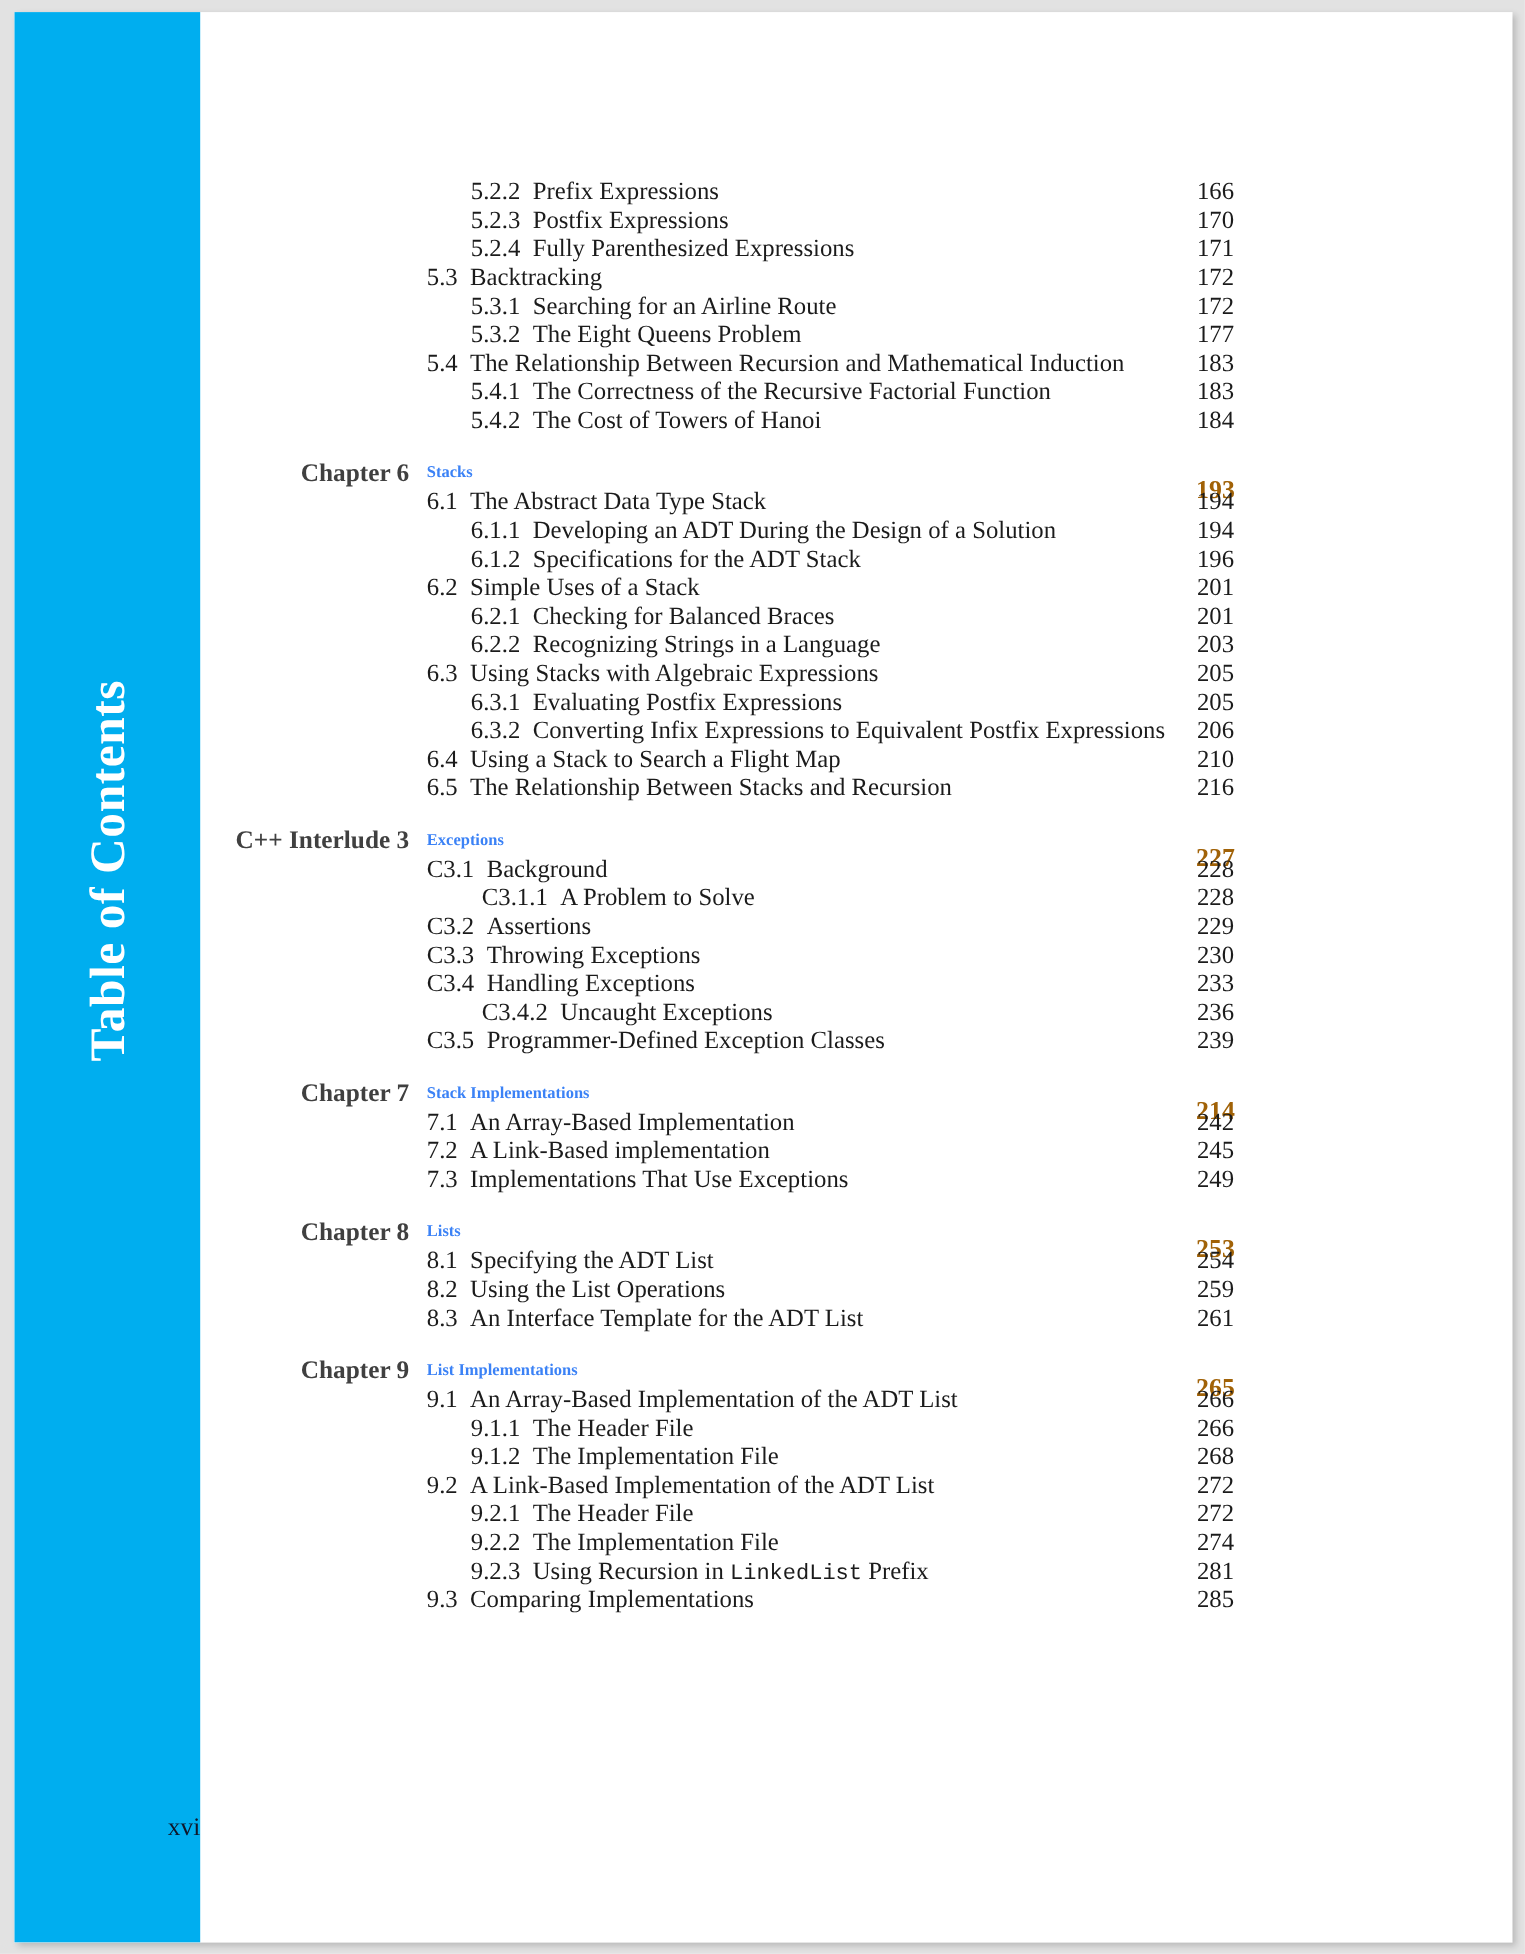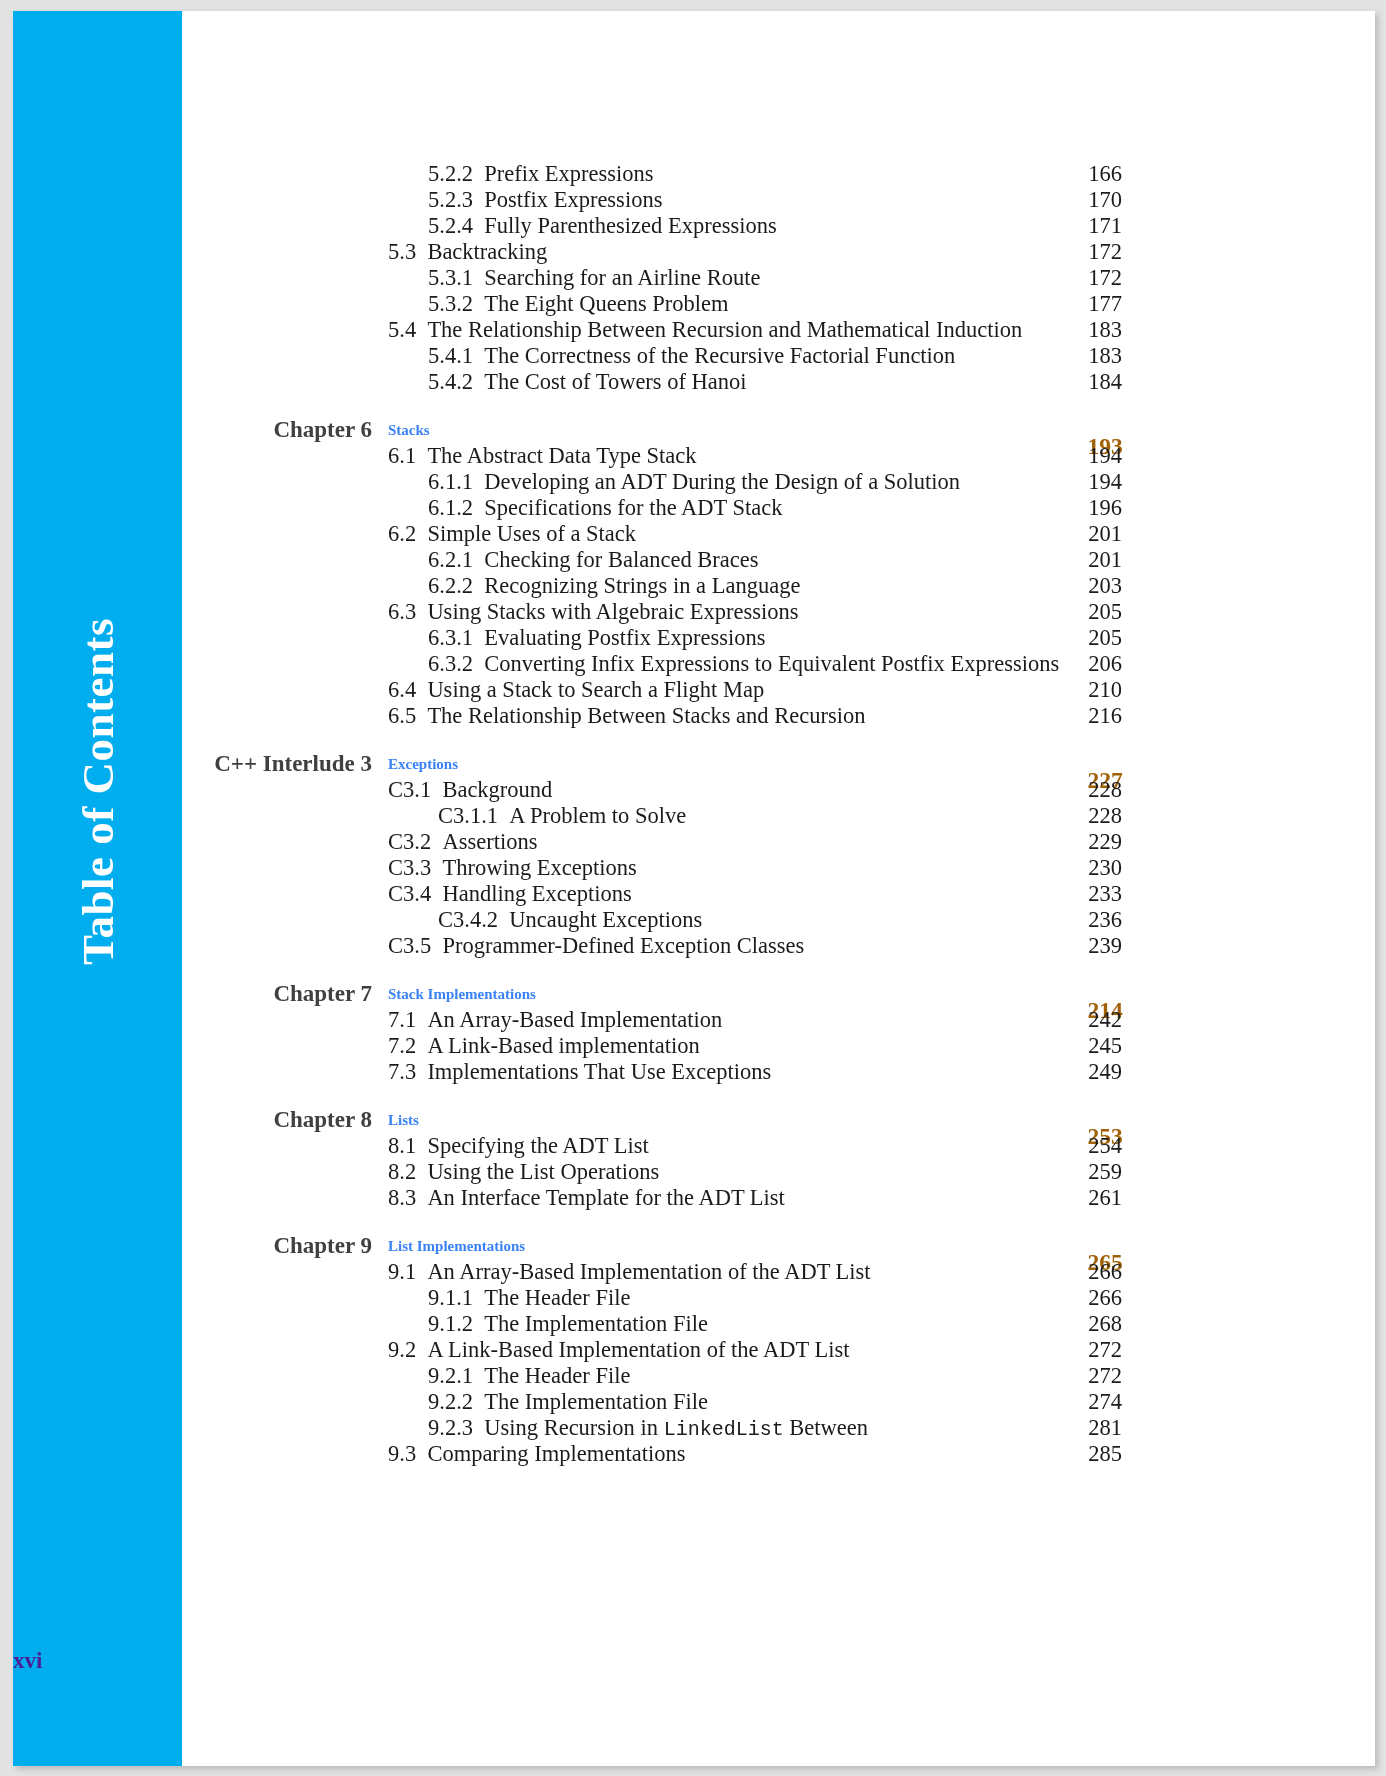--- a/index.html
+++ b/index.html
@@ -53,23 +53,23 @@
     font-size: 45px;
     letter-spacing: 0.5px;
     white-space: nowrap;
     font-family: "Liberation Serif", "DejaVu Serif", serif;
   }
   .folio {
     position: absolute;
     left: 0;
     bottom: 92px;
     width: 169px;
-    text-align: left;
-    color: #4c1d95;
-    font-weight: bold;
+    text-align: right;
+    color: #0f172a;
+    font-weight: normal;
     font-size: 23px;
     font-family: "Liberation Serif", "DejaVu Serif", serif;
   }
 
   
   .toc {
     position: absolute;
     left: 169px;
     top: 0;
     right: 0;
@@ -313,21 +313,21 @@
         </div>
         <div class="row">
           <div class="t-l2"><span class="secnum">9.2.1</span>&nbsp;&nbsp;<span>The Header File</span></div>
           <div class="num">272</div>
         </div>
         <div class="row">
           <div class="t-l2"><span class="secnum">9.2.2</span>&nbsp;&nbsp;<span>The Implementation File</span></div>
           <div class="num">274</div>
         </div>
         <div class="row">
-          <div class="t-l2"><span class="secnum">9.2.3</span>&nbsp;&nbsp;<span>Using Recursion in </span><span class="mono">LinkedList</span><span> Between</span></div>
+          <div class="t-l2"><span class="secnum">9.2.3</span>&nbsp;&nbsp;<span>Using Recursion in </span><span class="mono">LinkedList</span><span> Prefix</span></div>
           <div class="num">281</div>
         </div>
         <div class="row">
           <div class="t-l1"><span class="secnum">9.3</span>&nbsp;&nbsp;<span>Comparing Implementations</span></div>
           <div class="num">285</div>
         </div>
       </div>
   </div>
 
 </div>

